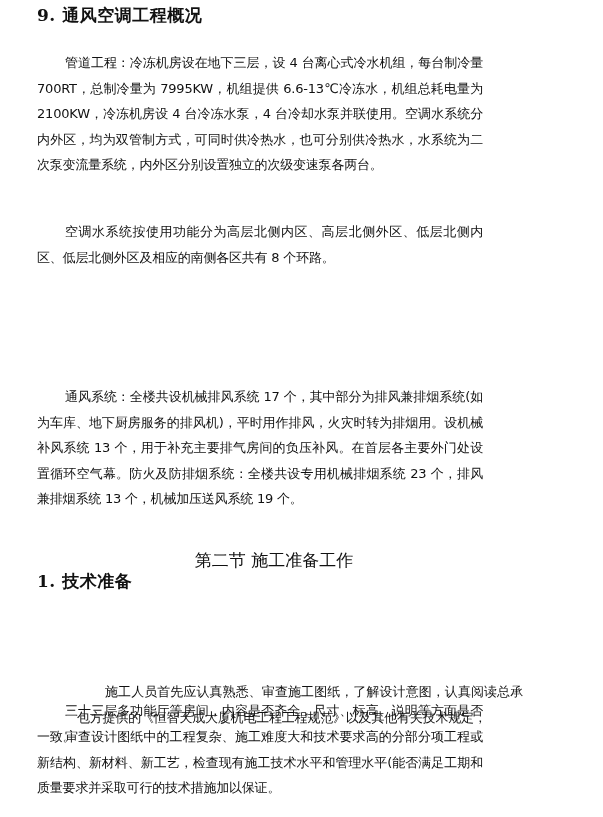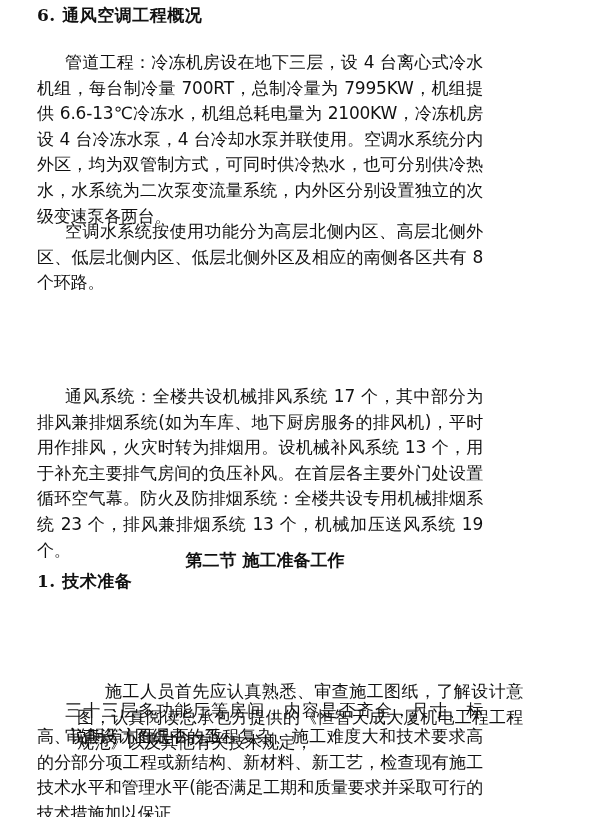--- a/index.html
+++ b/index.html
@@ -7,33 +7,33 @@
     width: 603px; height: 817px; overflow: hidden; position: relative;
     font-family: "DejaVu Sans", sans-serif; color: #111111;
   }
   .page { position: absolute; left: 0; top: 0; width: 603px; height: 817px; }
   .h2 {
     position: absolute; left: 37px; font-family: "DejaVu Serif", serif;
     font-weight: bold; font-size: 17px; letter-spacing: 0.5px; white-space: nowrap;
   }
   .h1 {
     position: absolute; left: 0; width: 530px; text-align: center;
-    font-family: "DejaVu Serif", serif; font-weight: bold; font-size: 17px; white-space: nowrap;
+    font-family: "DejaVu Serif", serif; font-weight: normal; font-size: 17px; white-space: nowrap; padding-left: 9px;
   }
   .para {
     position: absolute; left: 37px; width: 446px;
-    font-size: 17px; line-height: 25.6px; text-align: justify;
+    font-size: 13px; line-height: 25.6px; text-align: justify;
     text-indent: 28px; letter-spacing: -0.2px;
   }
 </style>
 </head>
 <body>
 
 <div class="page">
-  <div class="h2" style="top:4px;">6. 通风空调工程概况</div>
+  <div class="h2" style="top:4px;">9. 通风空调工程概况</div>
 
   <div class="para" style="top:50px;">管道工程：冷冻机房设在地下三层，设 4 台离心式冷水机组，每台制冷量 700RT，总制冷量为 7995KW，机组提供 6.6-13℃冷冻水，机组总耗电量为 2100KW，冷冻机房设 4 台冷冻水泵，4 台冷却水泵并联使用。空调水系统分内外区，均为双管制方式，可同时供冷热水，也可分别供冷热水，水系统为二次泵变流量系统，内外区分别设置独立的次级变速泵各两台。</div>
   <div class="para" style="top:179px;margin-top:40px;">空调水系统按使用功能分为高层北侧内区、高层北侧外区、低层北侧内区、低层北侧外区及相应的南侧各区共有 8 个环路。</div>
   <div class="para" style="top:384px;">通风系统：全楼共设机械排风系统 17 个，其中部分为排风兼排烟系统(如为车库、地下厨房服务的排风机)，平时用作排风，火灾时转为排烟用。设机械补风系统 13 个，用于补充主要排气房间的负压补风。在首层各主要外门处设置循环空气幕。防火及防排烟系统：全楼共设专用机械排烟系统 23 个，排风兼排烟系统 13 个，机械加压送风系统 19 个。</div>
 
   <div class="h1" style="top:549px;">第二节  施工准备工作</div>
 
   <div class="h2" style="top:570px;">1. 技术准备</div>
 
   <div class="para" style="top:679px;margin-left:40px;">施工人员首先应认真熟悉、审查施工图纸，了解设计意图，认真阅读总承包方提供的《恒智天成大厦机电工程工程规范》以及其他有关技术规定，</div>

